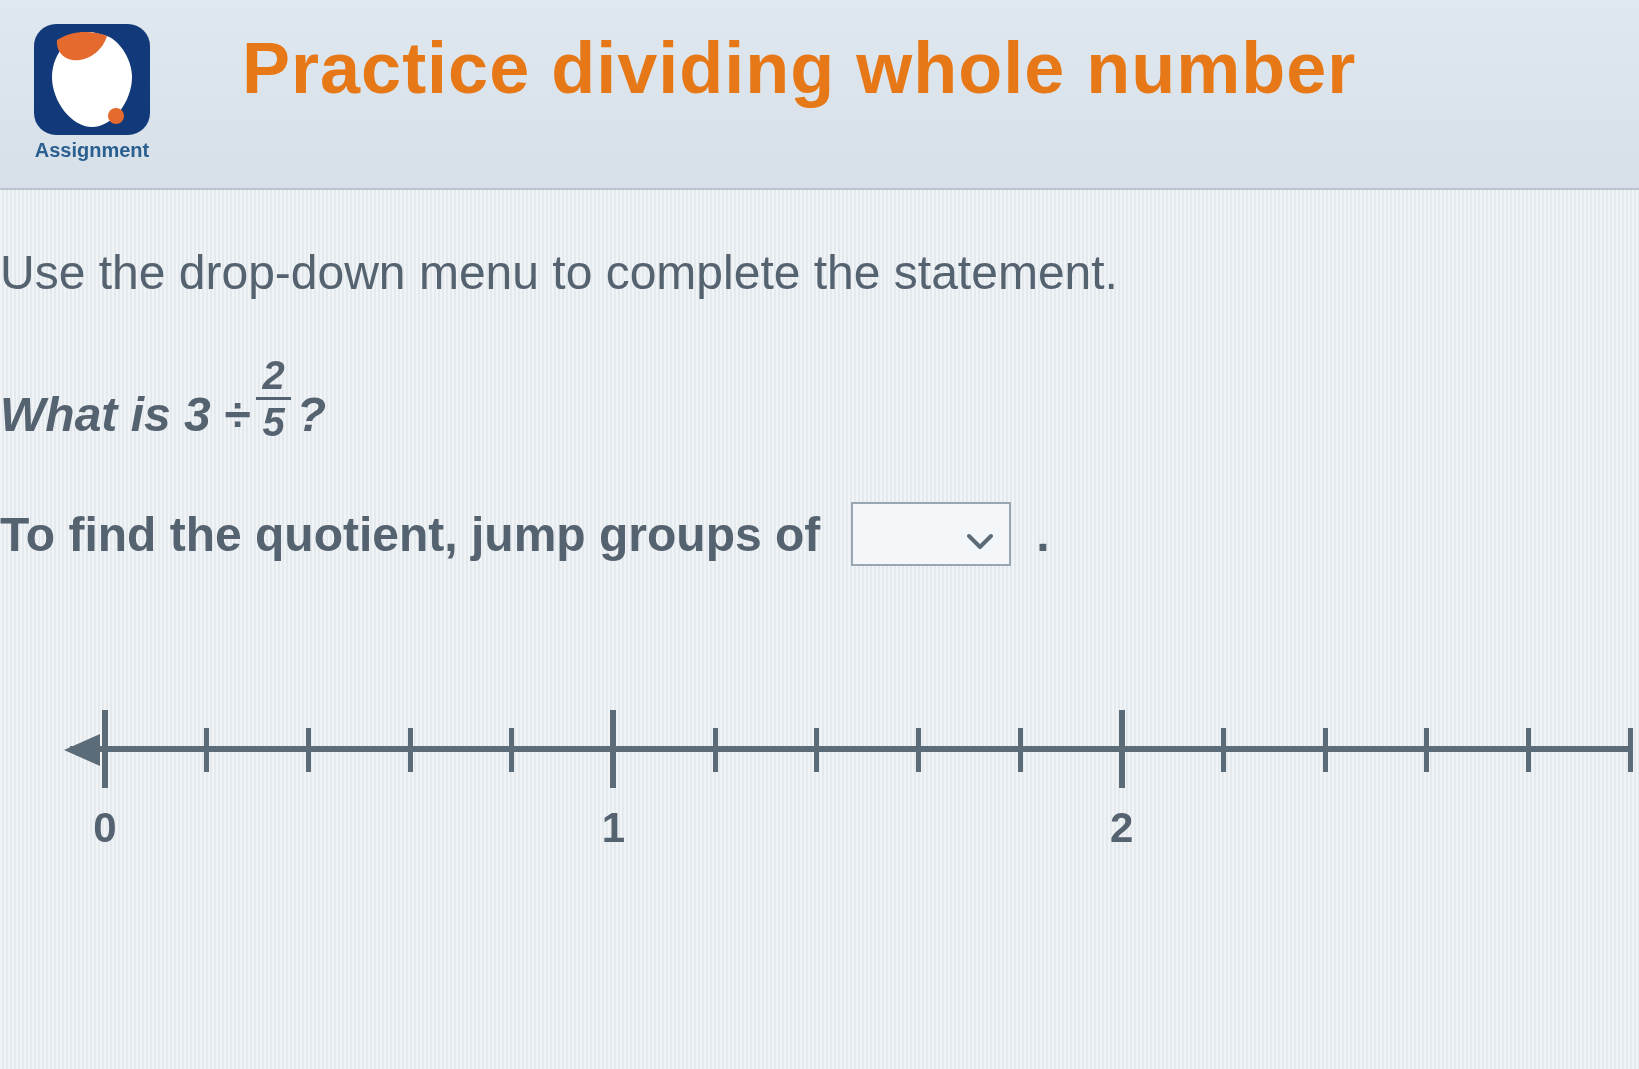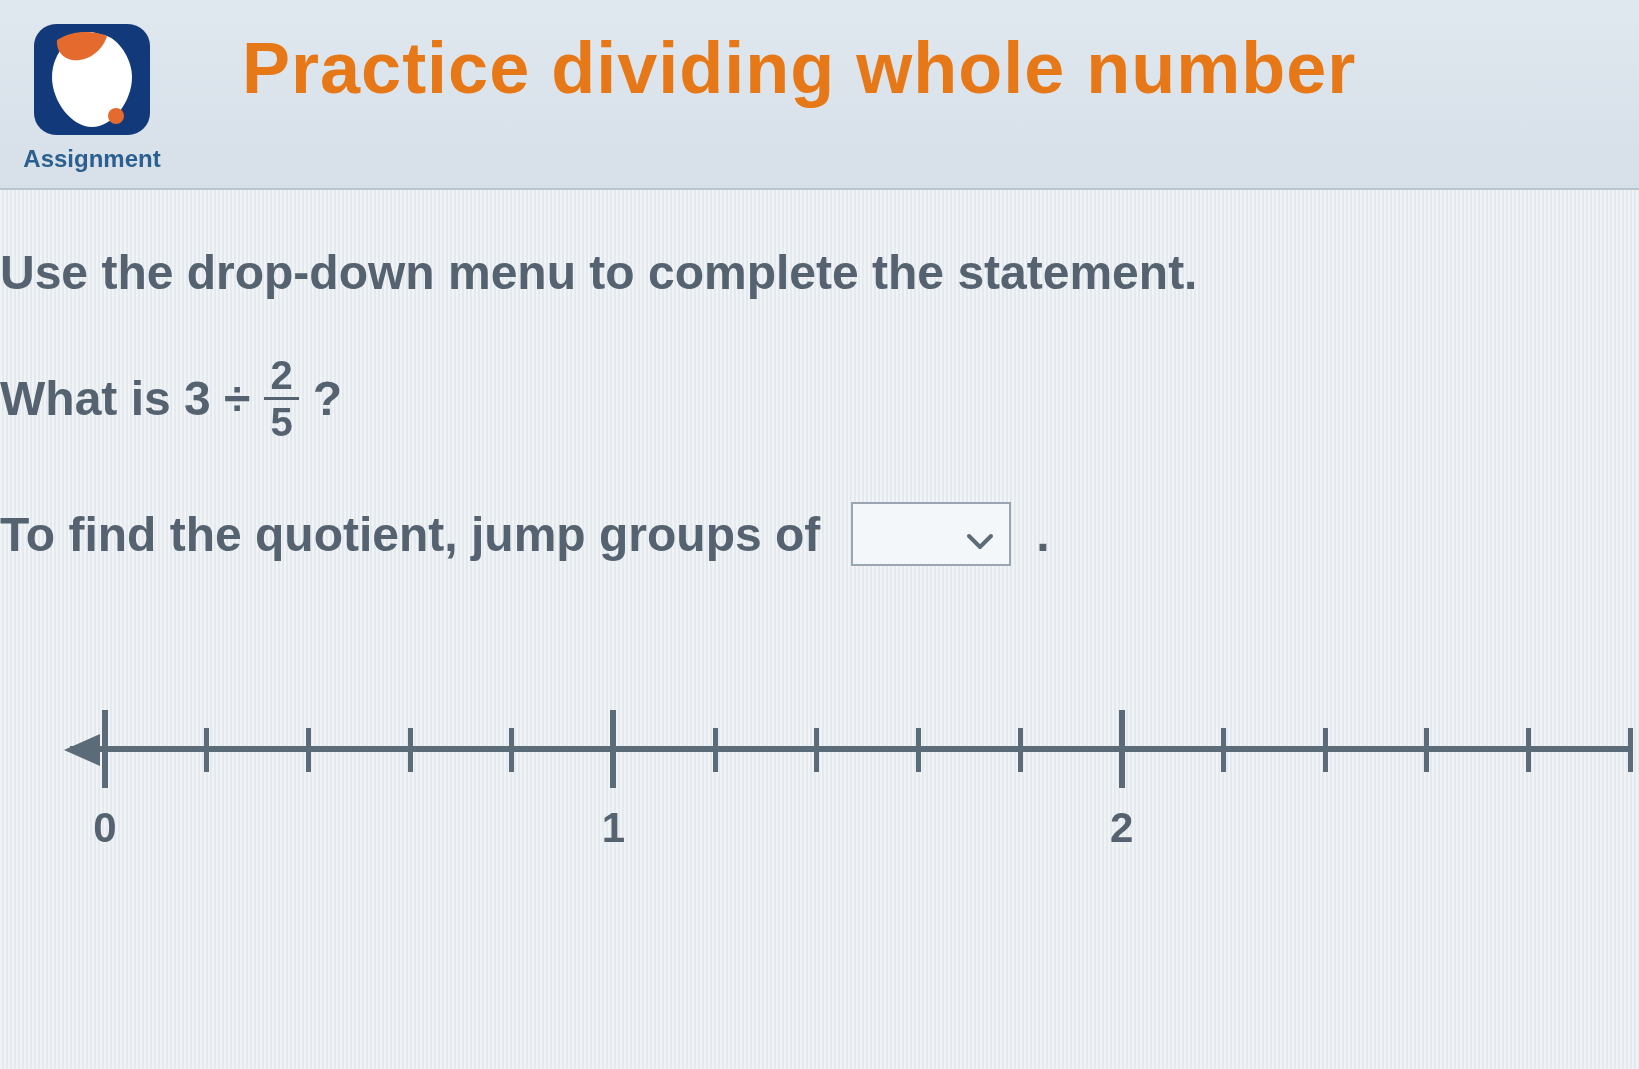--- a/index.html
+++ b/index.html
@@ -14,25 +14,25 @@
     display: flex;
     align-items: flex-start;
     gap: 70px;
     padding: 22px 0 12px 12px;
     background: linear-gradient(#dfe7ef,#d7e0e8);
     border-bottom: 2px solid #b9c4cf;
     height: 190px;
   }
   .logo-block { text-align: center; width: 160px; }
   .logo { width: 120px; height: 115px; margin: 0 auto; position: relative; }
-  .logo-label { margin-top: 8px; font-weight: 700; color: #2b5f8f; font-size: 24px; }
+  .logo-label { margin-top: 2px; font-weight: 700; color: #2b5f8f; font-size: 20px; }
   .title { font-size: 72px; font-weight: 700; color: #e77817; line-height: 1; white-space: nowrap; margin-top: 10px; letter-spacing: 1px; }
   .content { padding: 55px 0 0 0; color: #5b6873; }
-  .instruction { font-size: 48px; font-weight: 700; color: #556270; margin-left: 0; }
-  .question { font-size: 48px; font-weight: 600; color: #556270; margin-top: 55px; display: flex; align-items: center; gap: 14px; }
+  .instruction { font-size: 48px; font-weight: 400; color: #556270; margin-left: 0; }
+  .question { font-size: 48px; font-weight: 600; color: #556270; margin-top: 55px; display: flex; align-items: flex-end; gap: 6px; font-style: italic; }
   .fraction { display: inline-flex; flex-direction: column; align-items: center; font-size: 40px; line-height: 1; color: #556270; font-weight: 700; }
   .fraction .num { border-bottom: 3px solid #556270; padding: 0 6px 2px; }
   .fraction .den { padding-top: 2px; }
   .statement { font-size: 48px; font-weight: 600; color: #556270; margin-top: 60px; display: flex; align-items: center; gap: 31px; }
   .dropdown {
     display: inline-flex; align-items: center; justify-content: flex-end;
     width: 160px; height: 64px; border: 2px solid #9aa6b1; background: #f4f7fa;
     padding: 0 14px; cursor: pointer;
   }
   .dropdown .chev { color: #5b6b78; }

